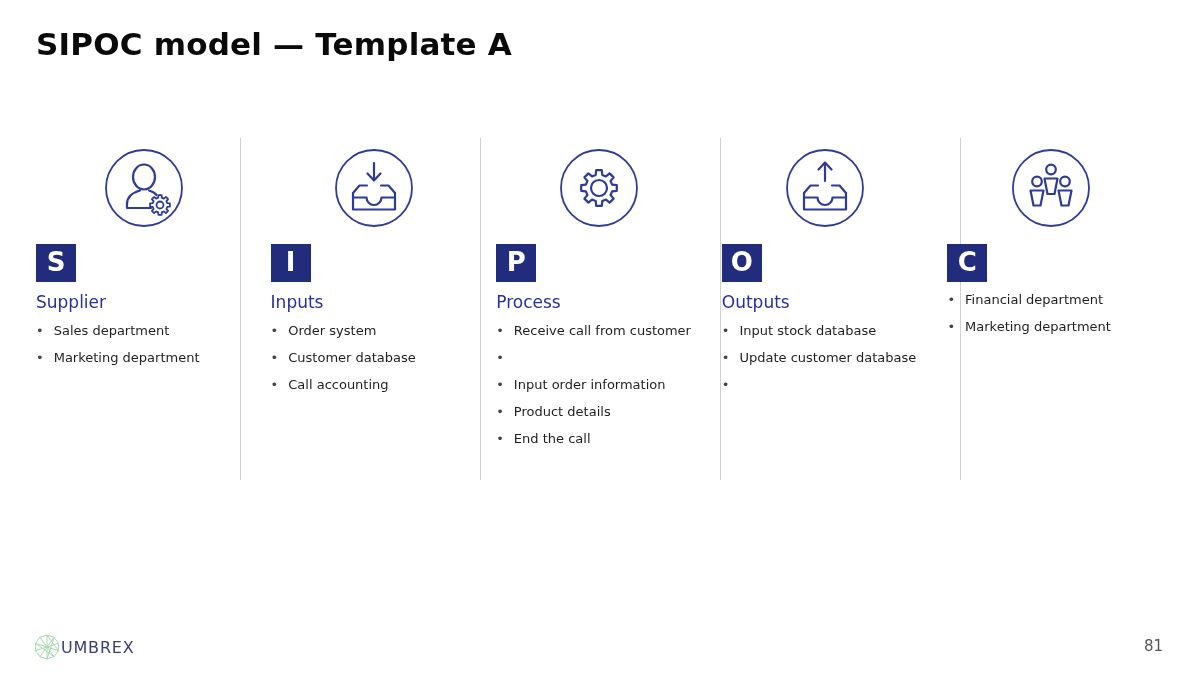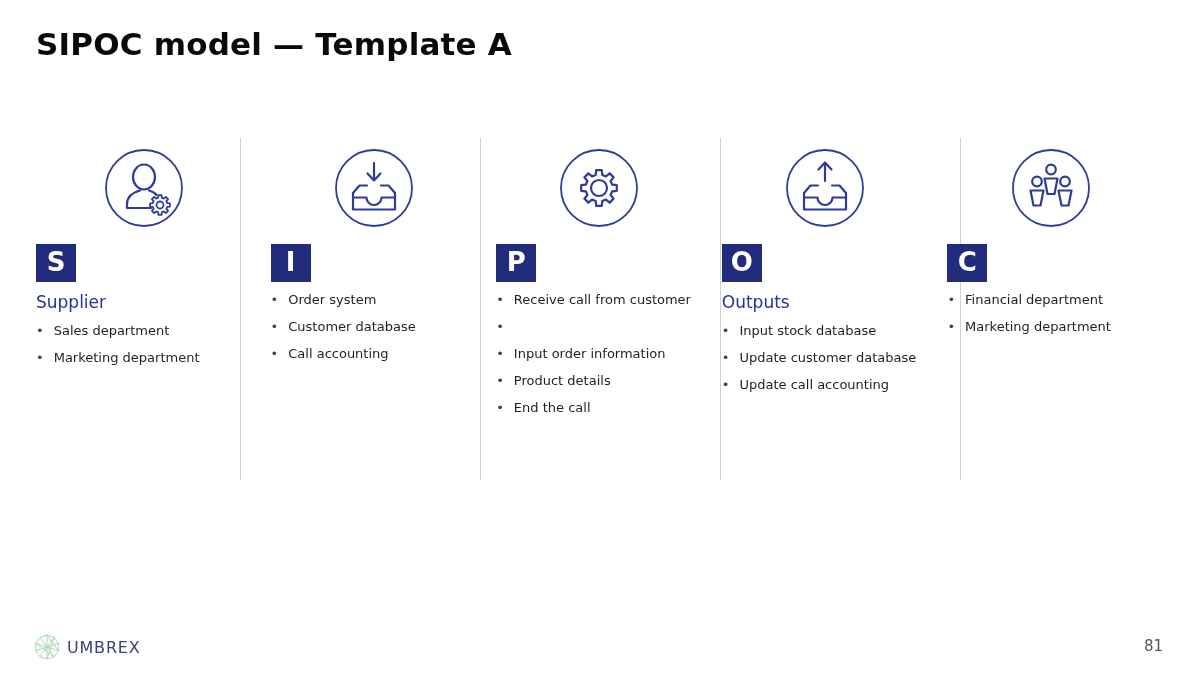--- a/index.html
+++ b/index.html
@@ -29,21 +29,21 @@
   }
   .col-heading {
     margin-top:11px; font-size:17px; font-weight:normal; color:#2a2f9e; line-height:1.15;
   }
   .bullets { margin-top:8px; }
   .bullet-item { display:flex; gap:10px; margin-bottom:7px; }
   .dot { color:#444; font-size:13px; line-height:20px; flex:0 0 auto; }
   .bullet-text { font-size:13px; color:#1f1f1f; line-height:20px; }
   .footer-logo {
     position:absolute; left:34px; top:633px; height:28px;
-    display:flex; align-items:center; gap:7px;
+    display:flex; align-items:center; gap:1px;
   }
   .logo-text { font-size:16px; color:#3a4077; letter-spacing:0.8px; }
   .page-number {
     position:absolute; right:37px; top:637px; font-size:15px; color:#555;
   }
   svg { display:block; }
 </style>
 </head>
 <body>
 
@@ -86,20 +86,21 @@
       <div class="icon-wrap">
         <svg width="80" height="80" viewBox="0 0 80 80" fill="none" stroke="#2f3b99" stroke-width="2.2" stroke-linecap="round" stroke-linejoin="round">
           <circle cx="40" cy="40" r="38" stroke-width="1.8"></circle>
           <path d="M40 15 V31.5 M33.5 25.5 L40 32.5 L46.5 25.5"></path>
           <path d="M19 45 L25.5 37.5 H33 M61 45 L54.5 37.5 H47"></path>
           <path d="M19 45 V61.5 H61 V45"></path>
           <path d="M19 49.5 H32.5 A7.5 7.5 0 0 0 47.5 49.5 H61"></path>
         </svg>
       </div>
       <div class="badge">I</div>
+      <div class="col-heading">Inputs</div>
       <div class="bullets">
         <div class="bullet-item">
             <span class="dot">•</span>
             <span class="bullet-text">Order system</span>
           </div>
         <div class="bullet-item">
             <span class="dot">•</span>
             <span class="bullet-text">Customer database</span>
           </div>
         <div class="bullet-item">
@@ -111,20 +112,21 @@
 
     <div class="col pl">
       <div class="icon-wrap">
         <svg width="80" height="80" viewBox="0 0 80 80" fill="none" stroke="#2f3b99" stroke-width="2.2" stroke-linecap="round" stroke-linejoin="round">
           <circle cx="40" cy="40" r="38" stroke-width="1.8"></circle>
           <path d="M57.8 37.2 L57.8 42.8 L53.1 43.3 L51.6 47 L54.6 50.6 L50.6 54.6 L47 51.6 L43.3 53.1 L42.8 57.8 L37.2 57.8 L36.7 53.1 L33 51.6 L29.4 54.6 L25.4 50.6 L28.4 47 L26.9 43.3 L22.2 42.8 L22.2 37.2 L26.9 36.7 L28.4 33 L25.4 29.4 L29.4 25.4 L33 28.4 L36.7 26.9 L37.2 22.2 L42.8 22.2 L43.3 26.9 L47 28.4 L50.6 25.4 L54.6 29.4 L51.6 33 L53.1 36.7 Z"></path>
           <circle cx="40" cy="40" r="8"></circle>
         </svg>
       </div>
       <div class="badge">P</div>
+      <div class="col-heading">Process</div>
       <div class="bullets">
         <div class="bullet-item">
             <span class="dot">•</span>
             <span class="bullet-text">Receive call from customer</span>
           </div>
         <div class="bullet-item">
             <span class="dot">•</span>
           </div>
         <div class="bullet-item">
             <span class="dot">•</span>
@@ -157,21 +159,20 @@
         <div class="bullet-item">
             <span class="dot">•</span>
             <span class="bullet-text">Input stock database</span>
           </div>
         <div class="bullet-item">
             <span class="dot">•</span>
             <span class="bullet-text">Update customer database</span>
           </div>
         <div class="bullet-item">
             <span class="dot">•</span>
-            <span class="bullet-text">Update call accounting</span>
           </div>
       </div>
     </div>
 
     <div class="col pl">
       <div class="icon-wrap">
         <svg width="80" height="80" viewBox="0 0 80 80" fill="none" stroke="#2f3b99" stroke-width="2.2" stroke-linecap="round" stroke-linejoin="round">
           <circle cx="40" cy="40" r="38" stroke-width="1.8"></circle>
           <circle cx="40" cy="21.5" r="4.8"></circle>
           <path d="M33.5 30.5 H46.5 L43.5 46 H36.5 Z"></path>

